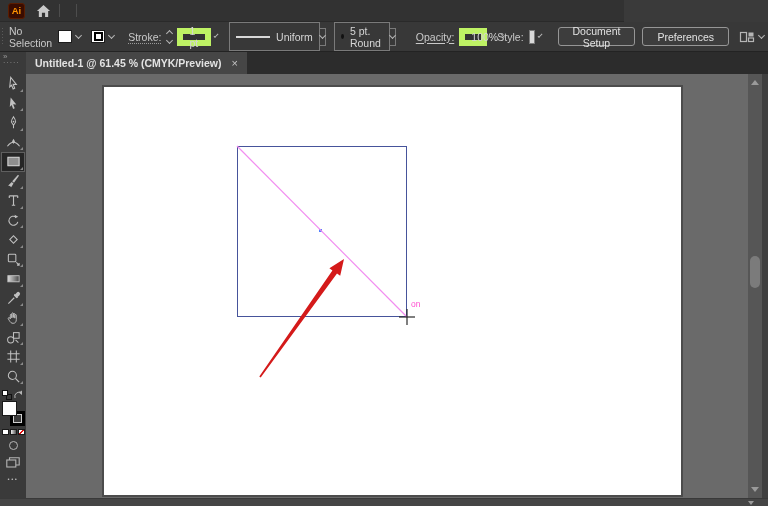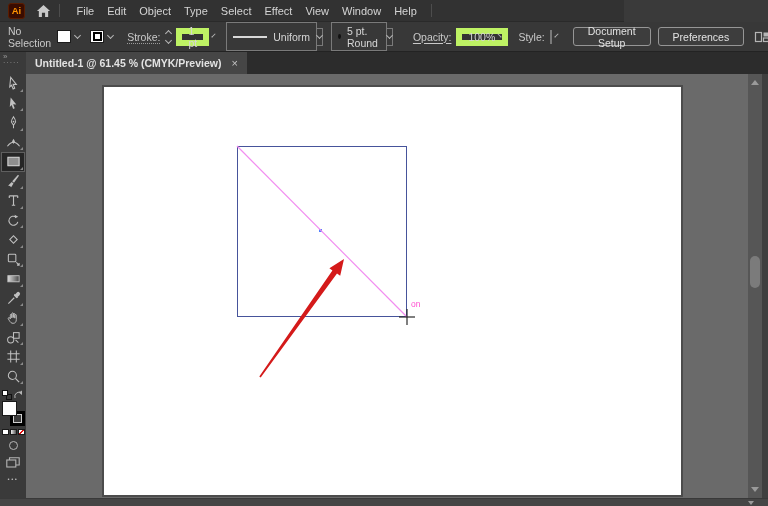--- a/index.html
+++ b/index.html
@@ -38,21 +38,21 @@
   .spin-dn { width:5px; height:5px; border-right:1.4px solid #b5b5b5; border-bottom:1.4px solid #b5b5b5; transform:rotate(45deg); }
   .field { background:#333; border:6px solid #bef264; height:18px; display:flex; align-items:center;
            padding:0 6px; margin-left:5px; color:#d6d6d6; }
   .w-stroke { width:52px; }
   .box { border:1px solid #7a7a7a; height:29px; display:flex; align-items:center; padding:0 6px;
          color:#d6d6d6; background:#383838; }
   .chevbox { border:1px solid #7a7a7a; border-left:none; height:18px; width:16px; display:flex;
              align-items:center; justify-content:center; }
   .profile-line { width:34px; height:2px; background:#d8d8d8; margin-right:6px; }
   .brush-dot { width:5px; height:5px; border-radius:50%; background:#111; margin-right:6px; }
-  .opacity-field { width:52px; justify-content:space-between; }
+  .opacity-field { width:28px; justify-content:space-between; }
   .style-chip { width:16px; height:14px; background:#d9d9d9; border:1px solid #7a7a7a; margin-left:5px; }
   .btn { border:1px solid #969696; border-radius:3px; height:19px; padding:0 14px; display:flex;
          align-items:center; color:#e2e2e2; background:#3d3d3d; margin-left:7px; font-size:10.5px; }
   .arrange { margin-left:10px; display:flex; align-items:center; }
 
   
   .tabrow { position:absolute; left:0; top:52px; width:768px; height:22px; background:#2c2c2c; display:flex; }
   .tools-header { width:26px; height:22px; background:#3a3a3a; color:#9a9a9a; font-size:8px;
                   display:flex; flex-direction:column; align-items:flex-start; padding:1px 0 0 3px; line-height:7px; }
   .tools-dots { color:#8a8a8a; font-size:7px; letter-spacing:1px; line-height:6px; }
@@ -116,31 +116,20 @@
 <div class="app">
 
   <div class="menubar">
     <div class="ai-logo">Ai</div>
     <div class="home-btn">
       <svg class="icon" width="15" height="14" viewBox="0 0 16 15">
         <path d="M8 1 L15 7.5 H13 V14 H9.7 V9.5 H6.3 V14 H3 V7.5 H1 Z" fill="#c9c9c9"></path>
       </svg>
     </div>
     <div class="vdiv"></div>
-    <nav class="menu-items">
-      <span class="menu-item">File</span>
-      <span class="menu-item">Edit</span>
-      <span class="menu-item">Object</span>
-      <span class="menu-item">Type</span>
-      <span class="menu-item">Select</span>
-      <span class="menu-item">Effect</span>
-      <span class="menu-item">View</span>
-      <span class="menu-item">Window</span>
-      <span class="menu-item">Help</span>
-    </nav>
     <div class="vdiv"></div>
   </div>
 
   <div class="controlbar">
     <div class="grip"></div>
     <span class="sel-status">No Selection</span>
 
     <div class="swatch-grp">
       <div class="chip"></div>
       <span class="chev"></span>

